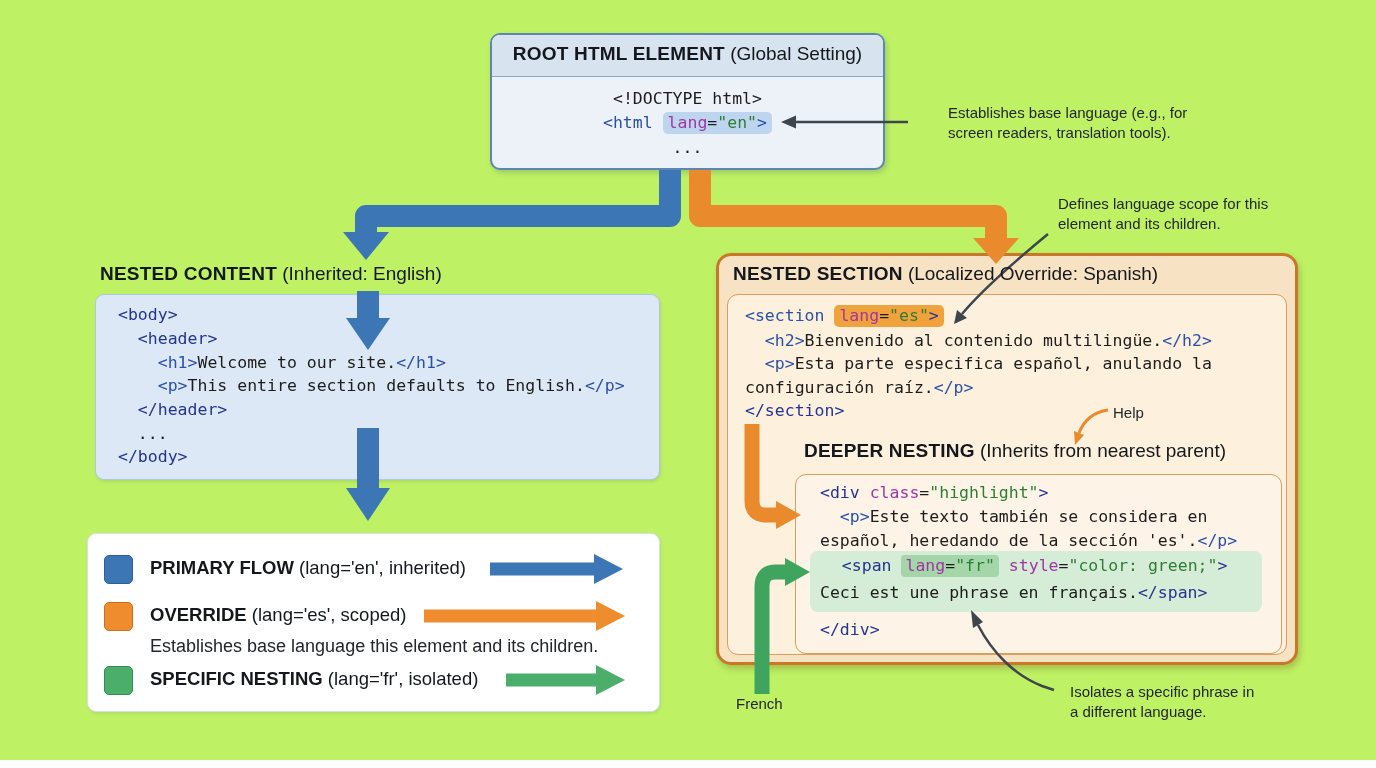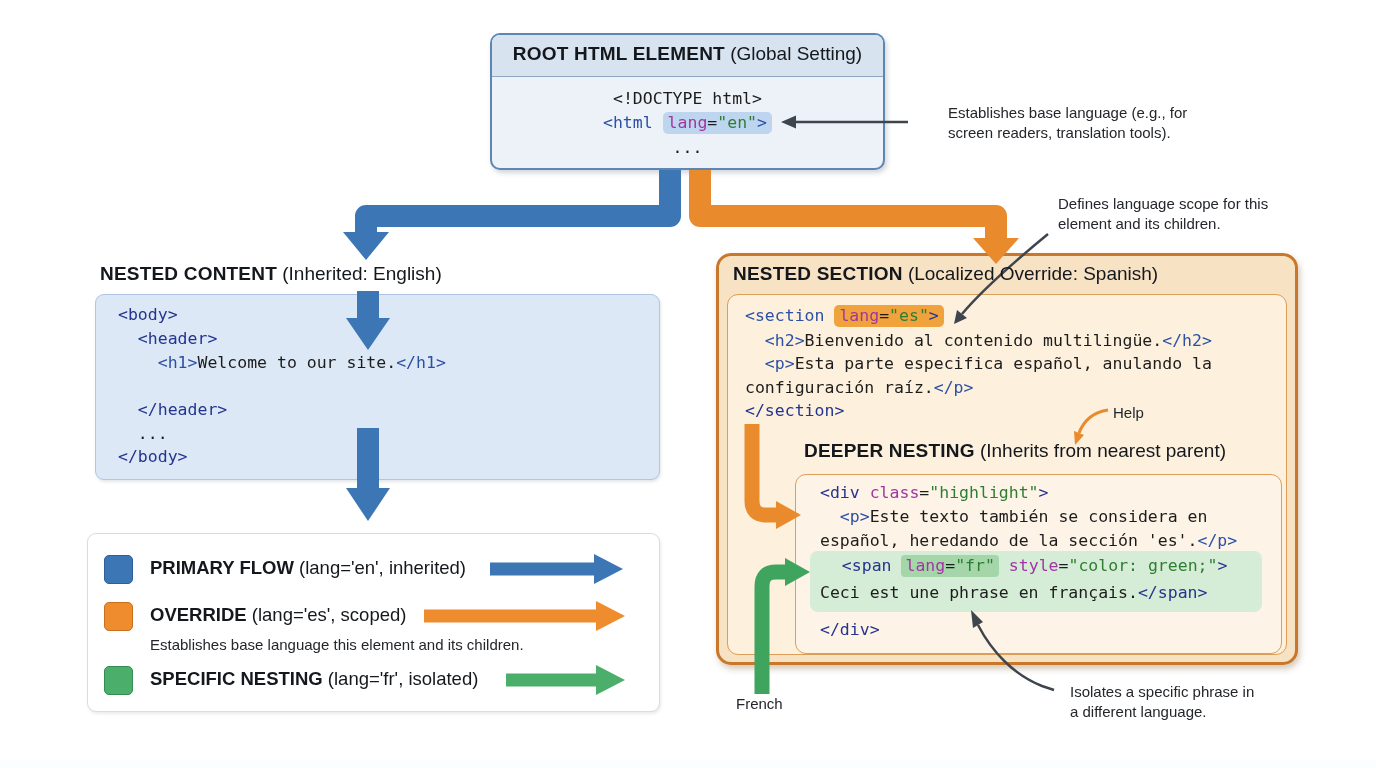--- a/index.html
+++ b/index.html
@@ -1,17 +1,17 @@
 <!DOCTYPE html>
 <html><head>
 <meta charset="utf-8">
 <style>
   html,body{margin:0;padding:0;}
   body{background:#e7ecf2;font-family:"Liberation Sans",sans-serif;}
-  #stage{position:relative;width:1376px;height:768px;background:#ffffff;overflow:hidden;}
+  #stage{position:relative;width:1376px;height:768px;background:#bef264;overflow:hidden;}
   #stage .bottom-strip{position:absolute;left:0;bottom:0;width:1376px;height:8px;background:#fbfdfe;}
   .box{position:absolute;box-sizing:border-box;}
 
   
   .root-box{left:490px;top:33px;width:395px;height:137px;border:2px solid #5d87b2;border-radius:10px;
             background:#edf2f9;box-shadow:2px 3px 5px rgba(70,90,110,.25);}
   .root-head{position:absolute;left:0;top:0;right:0;height:41px;background:#d8e3f0;
              border-bottom:1.5px solid #8aa7c4;border-radius:8px 8px 0 0;}
 
   
@@ -50,21 +50,21 @@
   .hl-en{background:#bdd5ee;border-radius:5px;padding:1px 5px 2px 5px;}
   .hl-es{background:#f0a23c;border-radius:5px;padding:1px 5px 2px 5px;}
   .hl-fr{background:#a4d6a9;border-radius:4px;padding:1px 4px 2px 4px;}
 
   
   .note{position:absolute;font-size:15px;line-height:19.5px;color:#23262b;white-space:nowrap;}
 
   
   .leg-row{position:absolute;font-size:18.5px;color:#14181d;white-space:nowrap;}
   .leg-row .b{font-weight:700;}
-  .leg-cap{position:absolute;font-size:15px;color:#23262b;white-space:nowrap;}
+  .leg-cap{position:absolute;font-size:18px;color:#23262b;white-space:nowrap;}
 
   svg.arrows{position:absolute;left:0;top:0;pointer-events:none;}
 </style>
 </head>
 <body>
 
 <div id="stage">
 
   <div class="box root-box">
     <div class="root-head"></div>
@@ -129,20 +129,21 @@
   <div class="note" style="left:1058px;top:194px;">
     <div>Defines language scope for this</div>
     <div>element and its children.</div>
   </div>
 
   <div class="h-title" style="left:100px;top:263px;"><span class="b">NESTED CONTENT</span><span> (Inherited: English)</span></div>
 
   <div class="cl code" style="left:118px;top:305px;"><span class="tag">&lt;body&gt;</span></div>
   <div class="cl code" style="left:118px;top:329px;"><span class="tag">  &lt;header&gt;</span></div>
   <div class="cl code" style="left:118px;top:353px;"><span class="tag2">    &lt;h1&gt;</span><span class="dk">Welcome to our site.</span><span class="tag2">&lt;/h1&gt;</span></div>
+  <div class="cl code" style="left:118px;top:376px;"><span class="tag2">    &lt;p&gt;</span><span class="dk">This entire section defaults to English.</span><span class="tag2">&lt;/p&gt;</span></div>
   <div class="cl code" style="left:118px;top:400px;"><span class="tag">  &lt;/header&gt;</span></div>
   <div class="cl code" style="left:118px;top:424px;"><span class="dk">  ...</span></div>
   <div class="cl code" style="left:118px;top:447px;"><span class="tag">&lt;/body&gt;</span></div>
 
   <div class="swatch blue" style="left:104px;top:555px;"></div>
   <div class="leg-row" style="left:150px;top:557px;"><span class="b">PRIMARY FLOW</span><span> (lang='en', inherited)</span></div>
   <div class="swatch orange" style="left:104px;top:602px;"></div>
   <div class="leg-row" style="left:150px;top:604px;"><span class="b">OVERRIDE</span><span> (lang='es', scoped)</span></div>
   <div class="leg-cap" style="left:150px;top:636px;">Establishes base language this element and its children.</div>
   <div class="swatch green" style="left:104px;top:666px;"></div>

